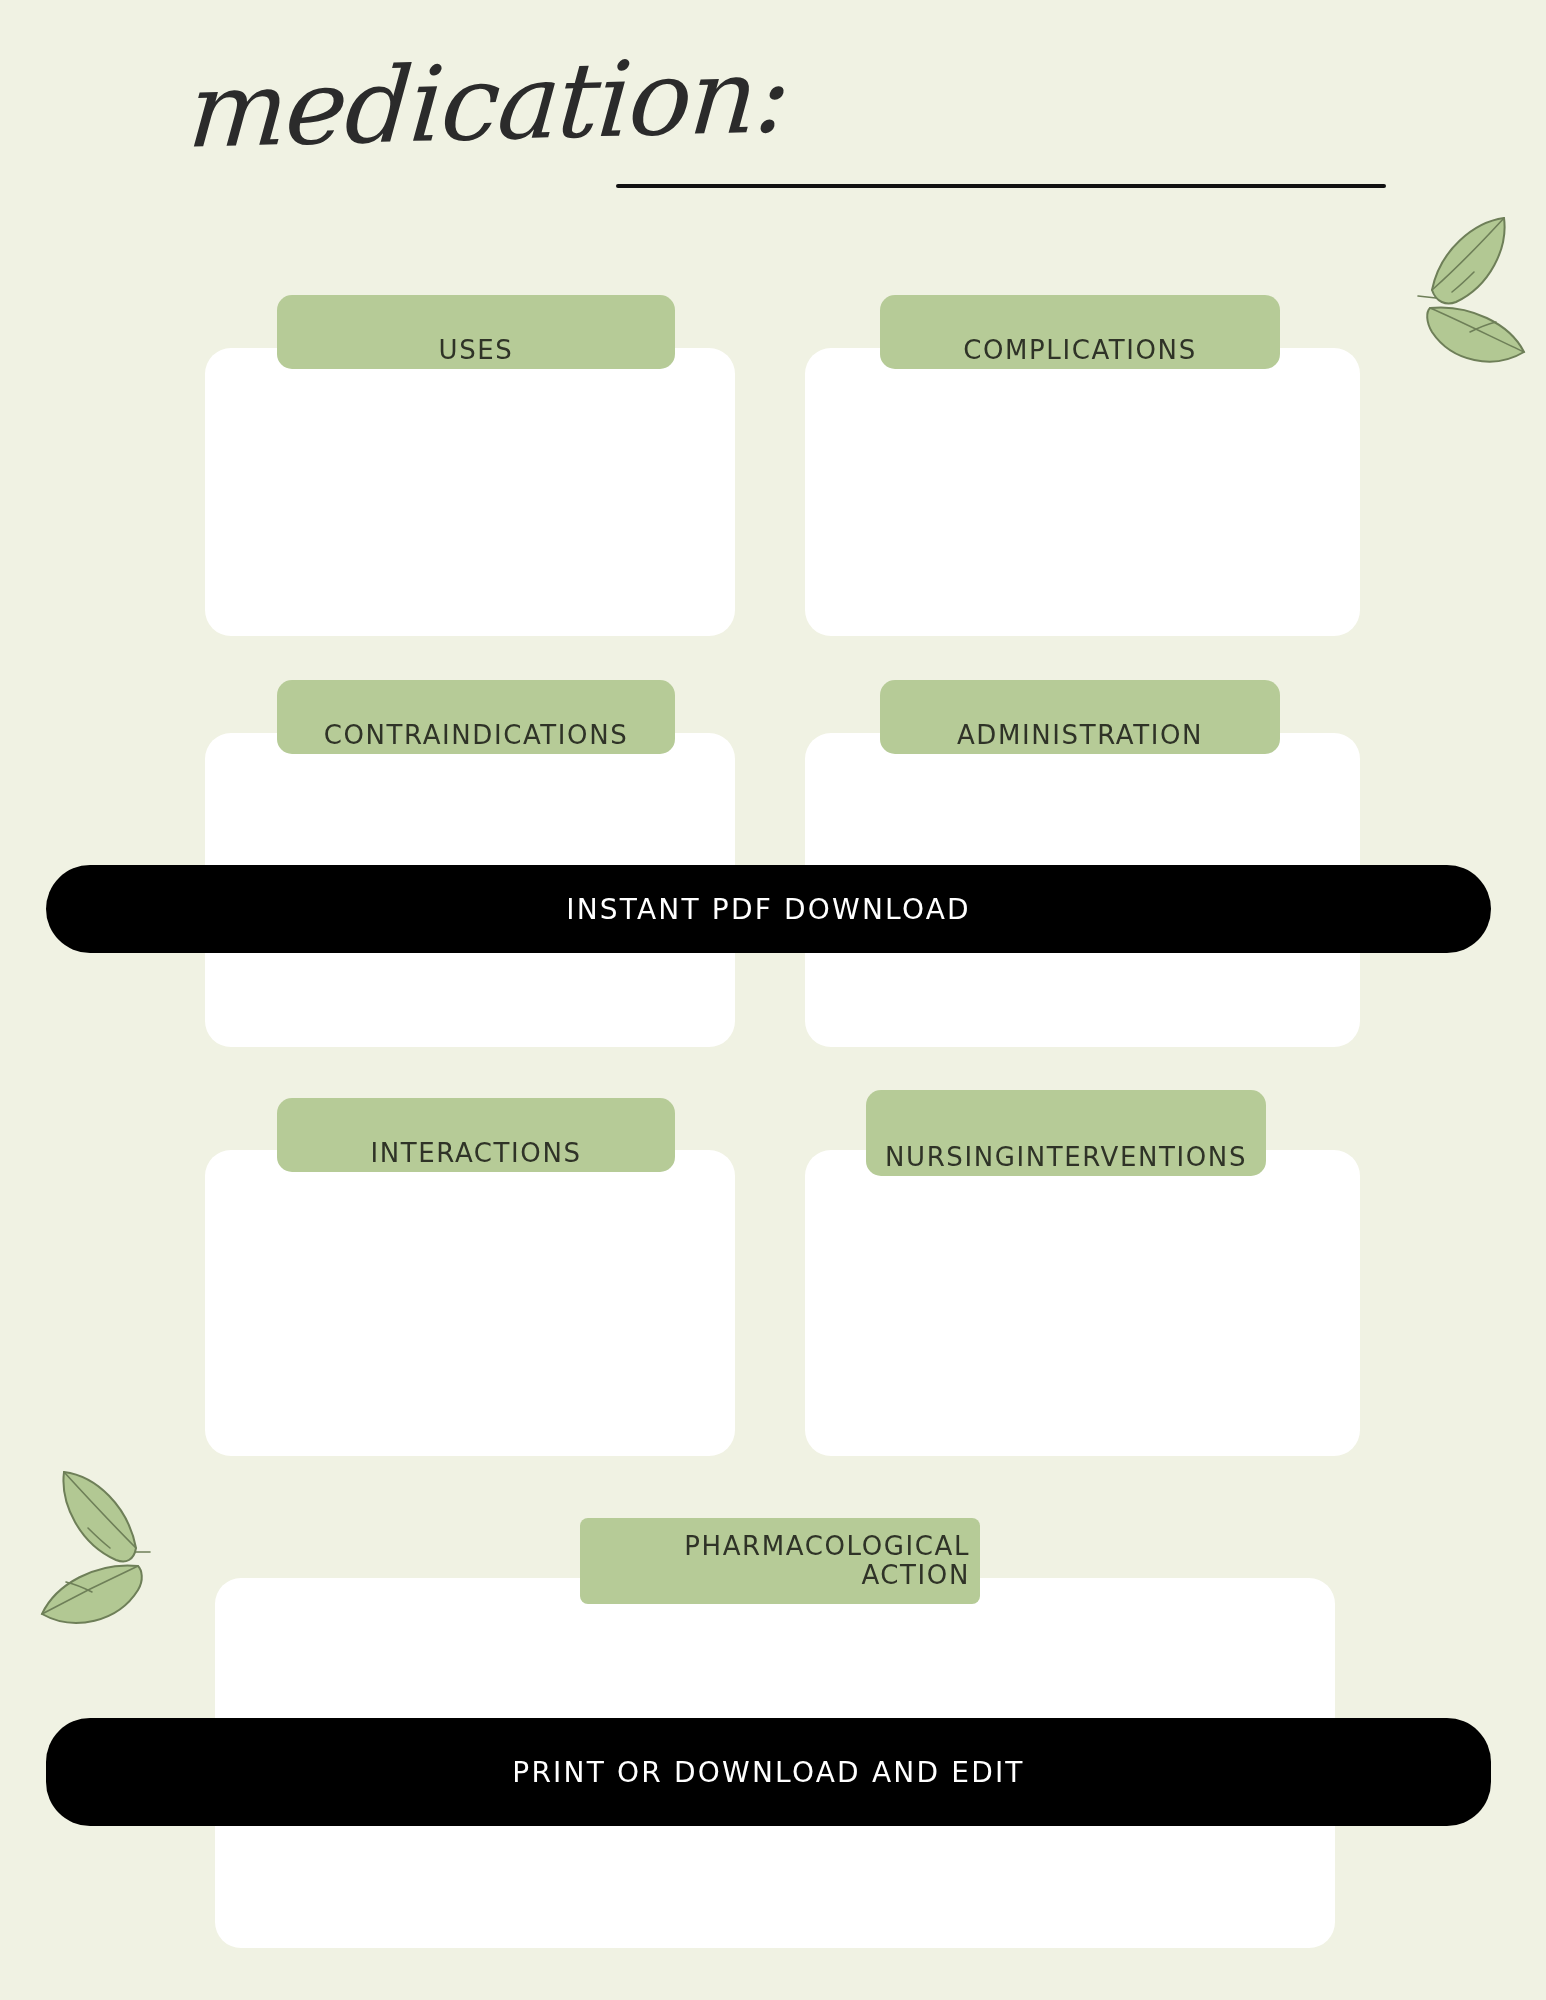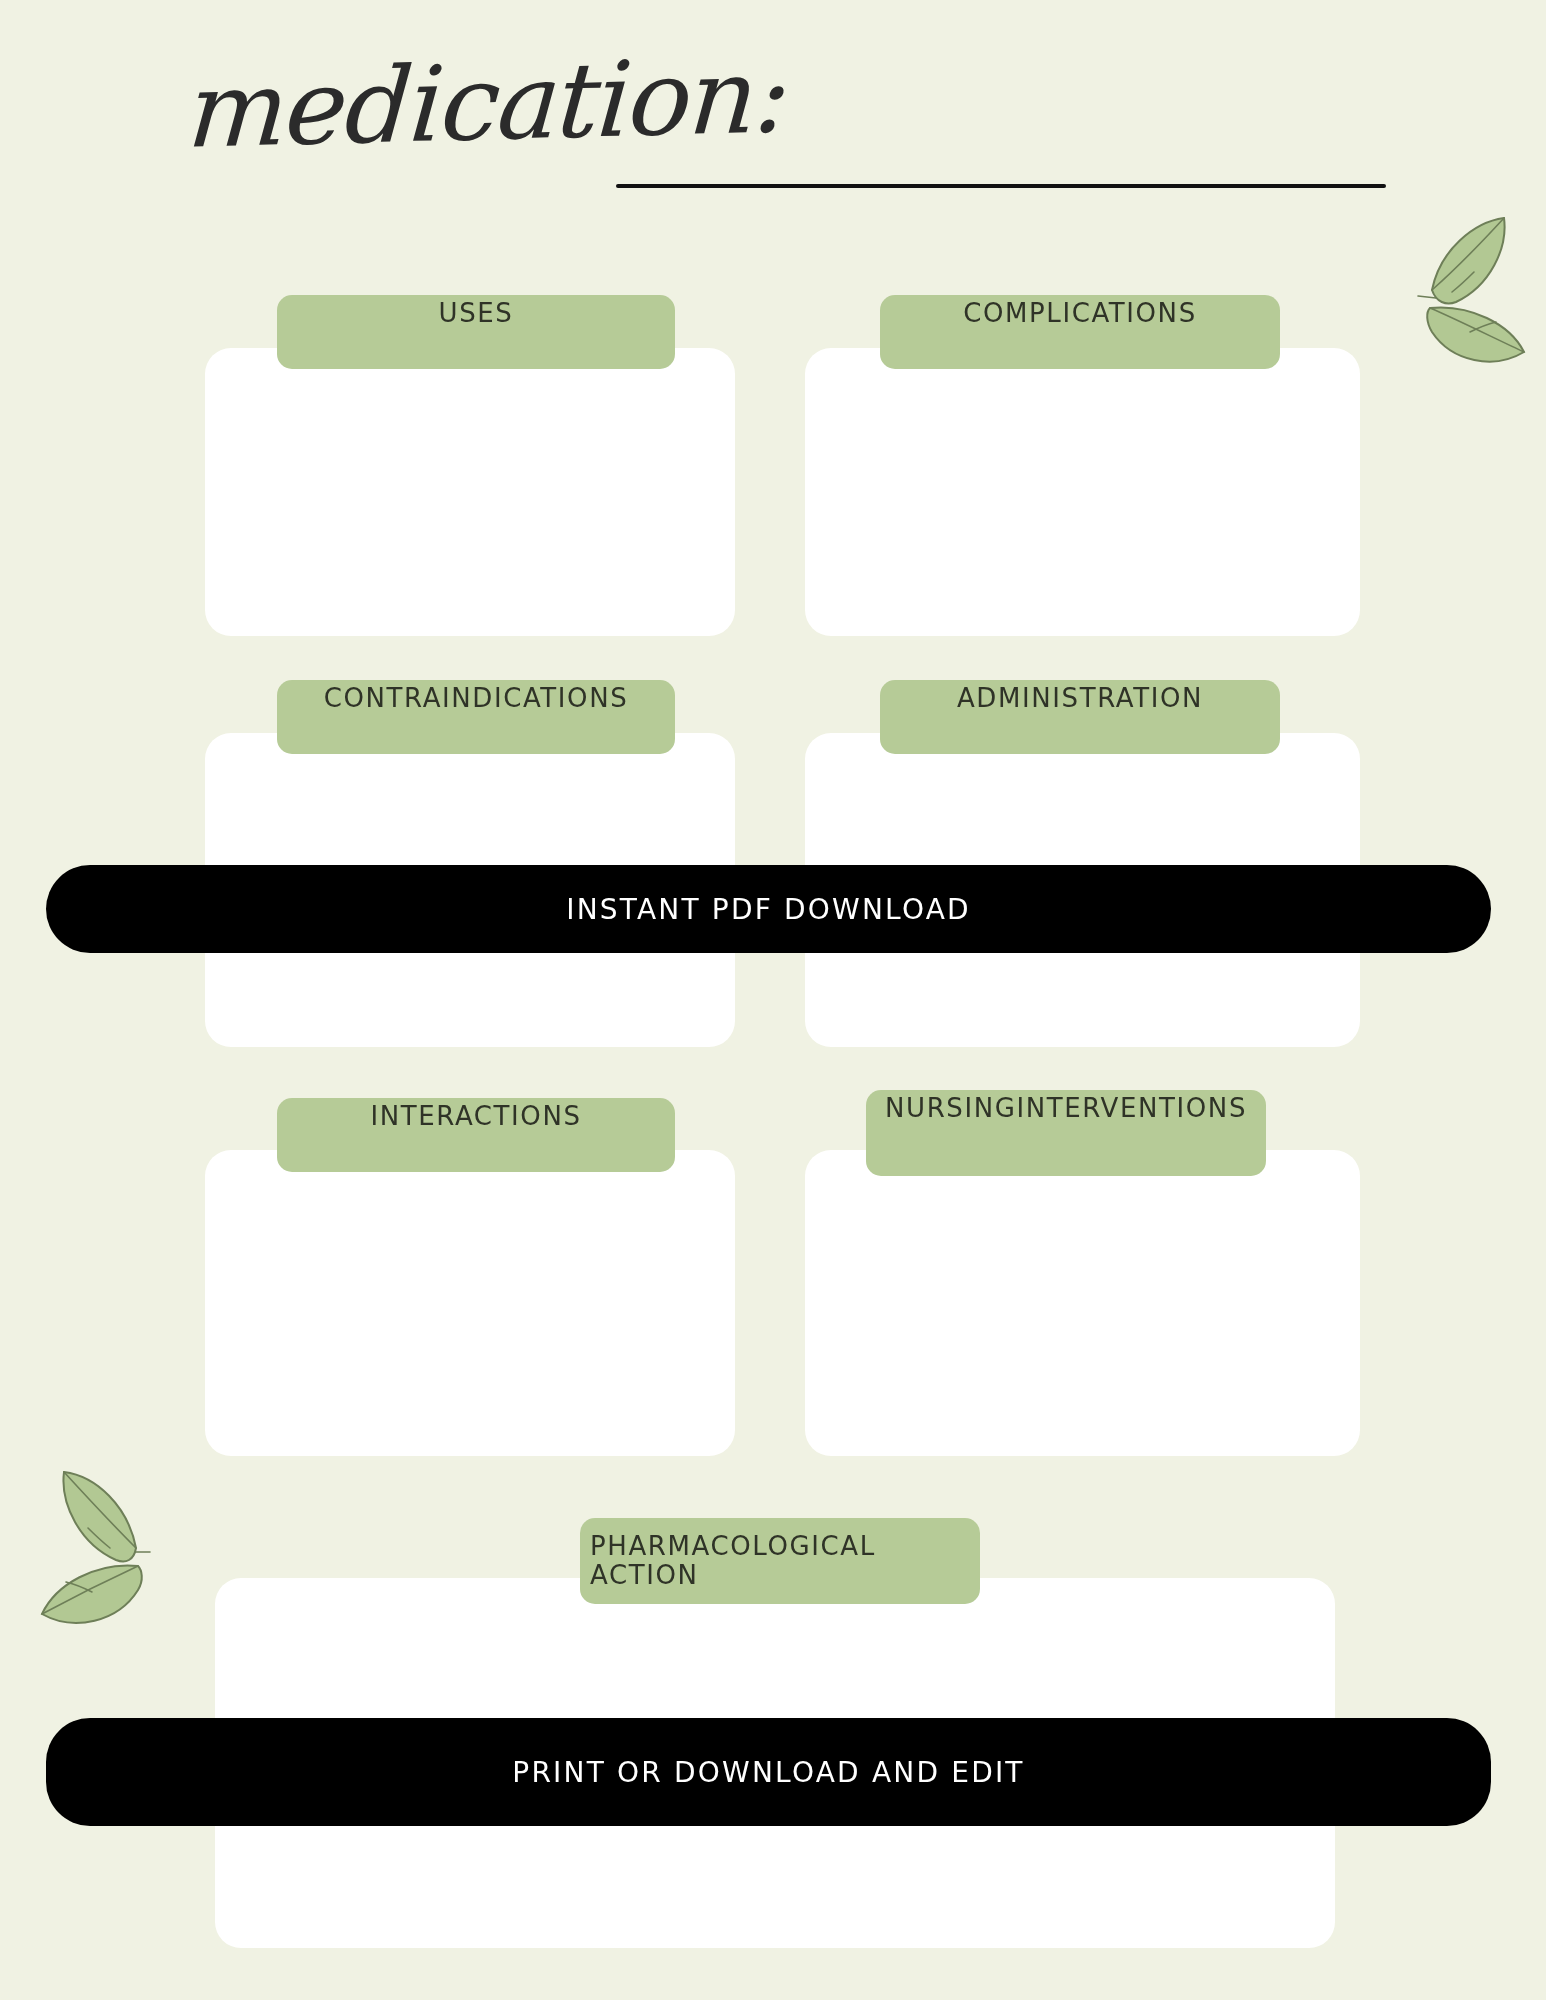--- a/index.html
+++ b/index.html
@@ -28,21 +28,21 @@
     position:absolute;left:616px;top:184px;width:770px;height:4px;
     background:#111;border-radius:2px;
   }
 
   
   .card{
     position:absolute;background:#ffffff;border-radius:26px;
   }
   .chip{
     position:absolute;background:#b6cb97;border-radius:15px;
-    display:flex;align-items:flex-start;justify-content:center;
+    display:flex;align-items:flex-end;justify-content:center;
     text-align:center;
     color:#2f3327;
     font-family:"DejaVu Sans", sans-serif;
     font-size:26px;
     letter-spacing:1.6px;
     line-height:1.12;
     box-sizing:border-box;padding:4px 10px;
   }
 
   
@@ -124,21 +124,21 @@
     <span>INTERACTIONS</span>
   </div>
 
   <div class="card" style="left:805px;top:1150px;width:555px;height:306px;"></div>
   <div class="chip" style="left:866px;top:1090px;width:400px;height:86px;flex-direction:row;">
     <span>NURSING</span>
     <span>INTERVENTIONS</span>
   </div>
 
   <div class="card" style="left:215px;top:1578px;width:1120px;height:370px;"></div>
-  <div class="chip" style="left:580px;top:1518px;width:400px;height:86px;flex-direction:column;">
+  <div class="chip" style="left:580px;top:1518px;width:400px;height:86px;flex-direction:column;border-radius:8px;">
     <span>PHARMACOLOGICAL</span>
     <span>ACTION</span>
   </div>
 
   <div class="cta" style="left:46px;top:1718px;width:1445px;height:108px;">
     <span>PRINT OR DOWNLOAD AND EDIT</span>
   </div>
 
 </div>
 

